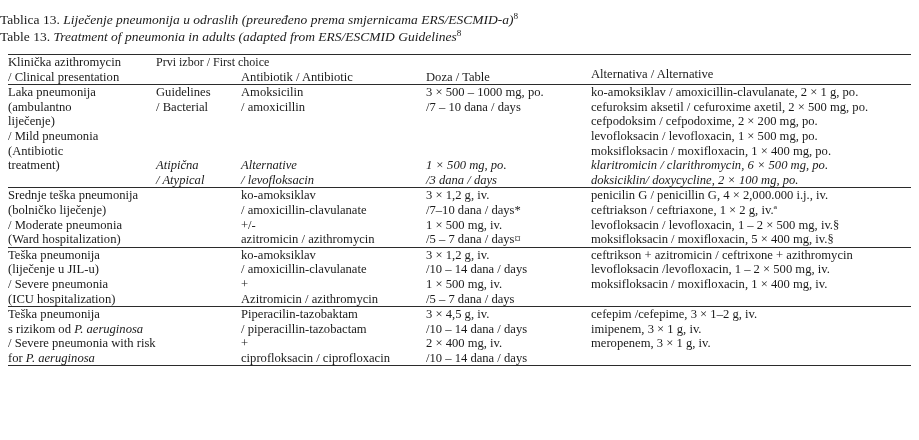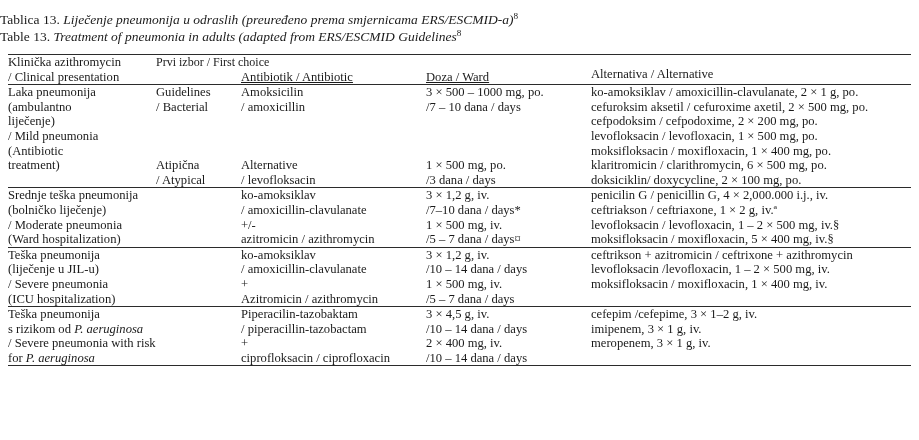--- a/index.html
+++ b/index.html
@@ -68,25 +68,25 @@
   .c-dose { width: 165px; padding-right: 4px; }
   .c-alt  { width: 320px; }
 
   
   .hdr-top-cell { padding-top: 5px; padding-bottom: 0; }
   .hdr-group {
     text-align: center;
     font-size: 12px;
     padding-top: 5px;
   }
-  .hdr-sub { padding-top: 3px; padding-bottom: 5px; text-decoration: underline; }
+  .hdr-sub { padding-top: 3px; padding-bottom: 5px; }
   .hdr-blank { }
 
   .cellpad { padding-top: 5px; padding-bottom: 7px; }
-  .cellpad-tight { padding-top: 4px; padding-bottom: 6px; }
+  .cellpad-tight { padding-top: 4px; padding-bottom: 6px; font-style: italic; }
 
   .ln { display: block; white-space: nowrap; }
 </style>
 </head>
 <body>
 
 <div class="page">
 
   <div class="caption">
     <div class="line">
@@ -116,21 +116,21 @@
             <span class="ln">/ Clinical presentation</span>
           </td>
           <td class="hdr-group hdr-top-cell" colspan="3">Prvi izbor / First choice</td>
           <td class="hdr-top-cell" rowspan="2">
             <span class="ln" style="display:block;padding-top:12px">Alternativa / Alternative</span>
           </td>
         </tr>
         <tr>
           <td class="hdr-sub hdr-blank"></td>
           <td class="hdr-sub">Antibiotik / Antibiotic</td>
-          <td class="hdr-sub">Doza / Ward</td>
+          <td class="hdr-sub">Doza / Table</td>
         </tr>
       </thead>
 
       <tbody>
 
         <tr class="rule-mid">
           <td class="cellpad" rowspan="2">
             <span class="ln">Laka pneumonija</span>
             <span class="ln">(ambulantno</span>
             <span class="ln">liječenje)</span>

